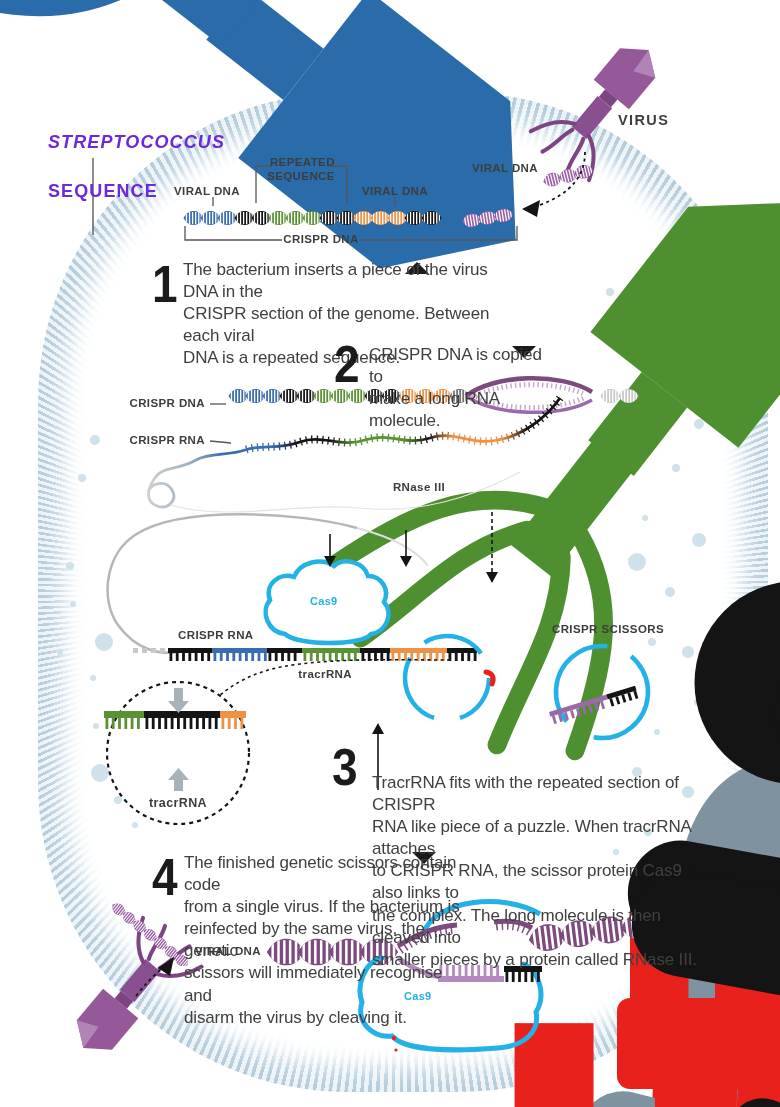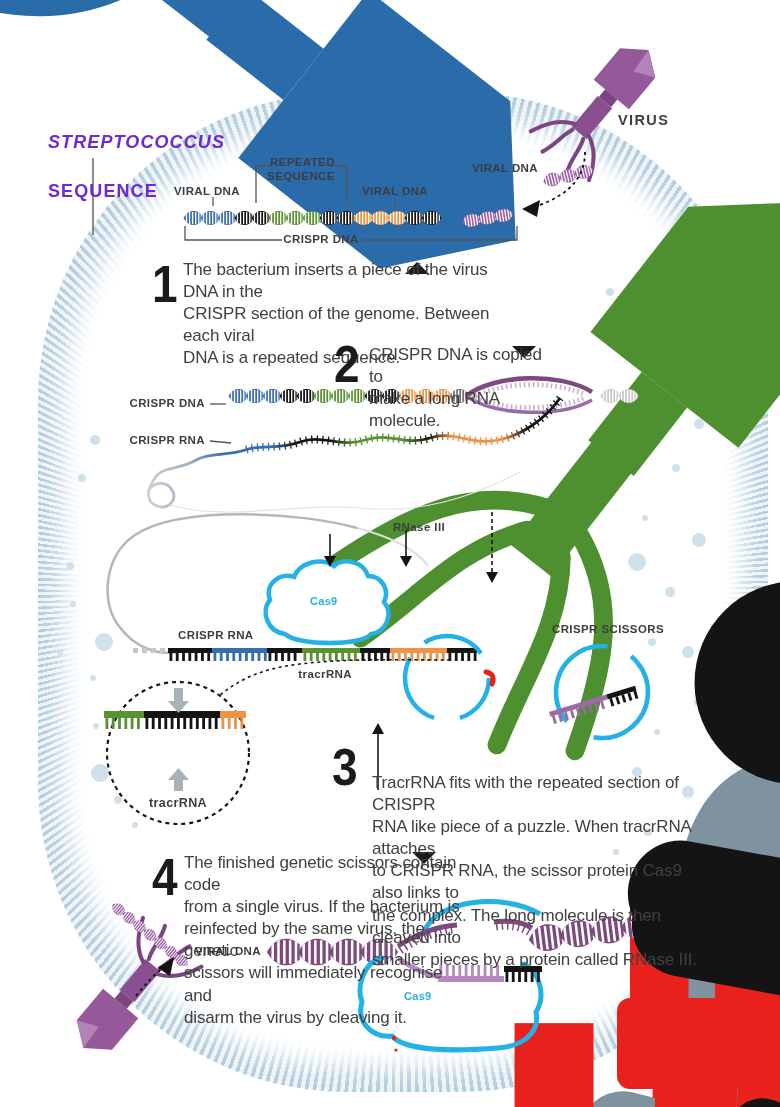--- a/index.html
+++ b/index.html
@@ -464,21 +464,21 @@
 CRISPR section of the genome. Between each viral
 DNA is a repeated sequence.</div>
 
   <div class="step-num" style="left:334px;top:338px">2</div>
   <div class="step-text" style="left:369px;top:344px;width:180px">CRISPR DNA is copied to
 make a long RNA molecule.</div>
 
   <div class="lbl right" style="left:205px;top:397px">CRISPR DNA</div>
   <div class="lbl right" style="left:205px;top:434px">CRISPR RNA</div>
 
-  <div class="lbl center" style="left:419px;top:521px">RNase III</div>
+  <div class="lbl center" style="left:419px;top:481px">RNase III</div>
   <div class="lbl cas9" style="left:310px;top:595px">Cas9</div>
   <div class="lbl" style="left:178px;top:629px">CRISPR RNA</div>
   <div class="lbl right" style="left:352px;top:668px">tracrRNA</div>
   <div class="lbl center" style="left:608px;top:623px">CRISPR SCISSORS</div>
   <div class="lbl center" style="left:178px;top:796px;font-size:12.5px">tracrRNA</div>
 
   <div class="step-num" style="left:332px;top:741px">3</div>
   <div class="step-text" style="left:372px;top:772px;width:330px">TracrRNA fits with the repeated section of CRISPR
 RNA like piece of a puzzle. When tracrRNA attaches
 to CRISPR RNA, the scissor protein Cas9 also links to

